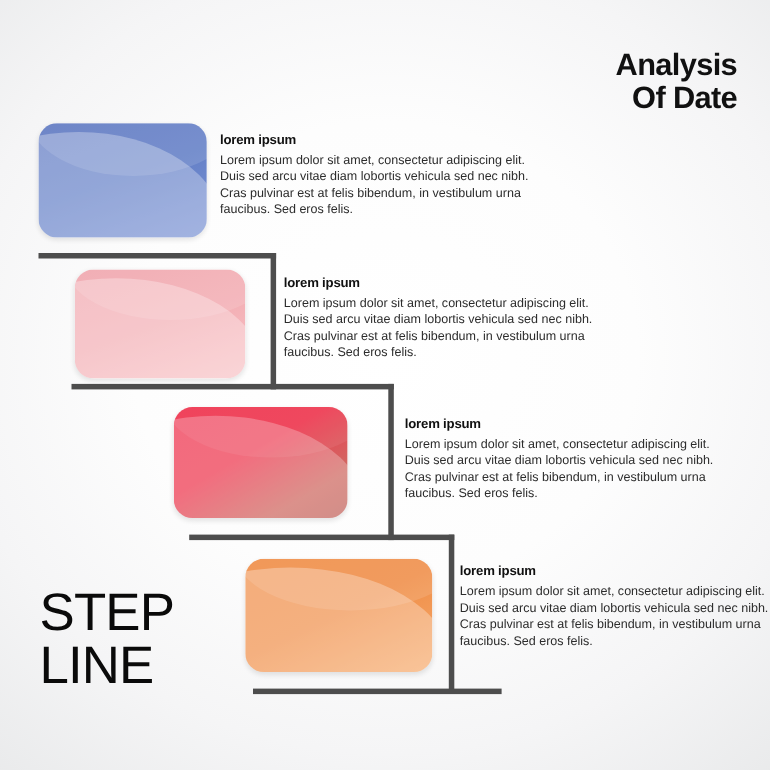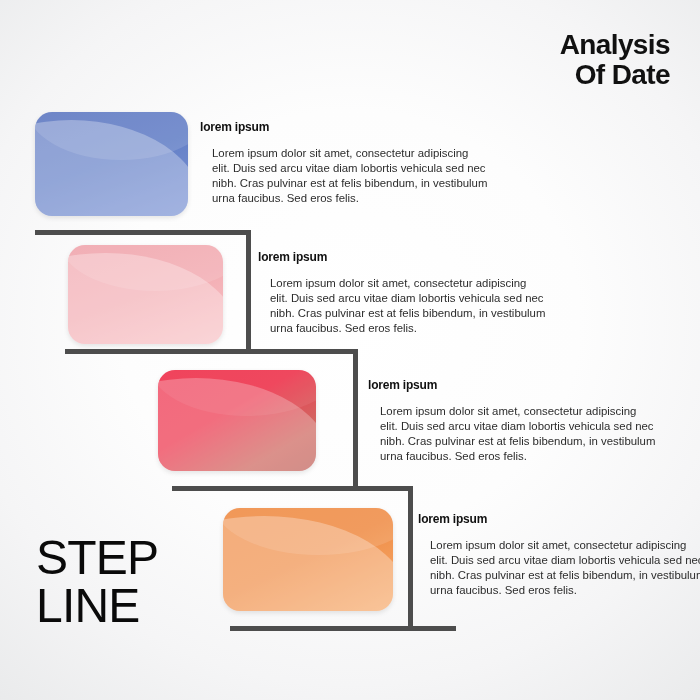--- a/index.html
+++ b/index.html
@@ -13,21 +13,21 @@
     position:relative;
     width:700px;height:700px;
     background:
       radial-gradient(ellipse 78% 72% at 50% 46%, #ffffff 0%, #fdfdfd 42%, #f5f5f6 72%, #e9eaeb 100%);
     overflow:hidden;
   }
 
   
   .title{
     position:absolute;
-    right:30px; top:30px;
+    right:30px; top:44px;
     text-align:right;
     font-weight:bold;
     font-size:28px;
     line-height:1.07;
     letter-spacing:-0.6px;
     color:#111111;
     white-space:pre-line;
   }
   .steplabel{
     position:absolute;
@@ -72,21 +72,21 @@
   
   .block{ position:absolute; }
   .block h3{
     margin:0 0 5px 0;
     font-size:12px;
     font-weight:bold;
     color:#111111;
     letter-spacing:-0.2px;
   }
   .block p{
-    margin:12px;
+    margin:0;
     font-size:11.4px;
     line-height:1.33;
     color:#2c2c2c;
   }
 </style>
 </head>
 <body>
 
 <div id="stage">
 

